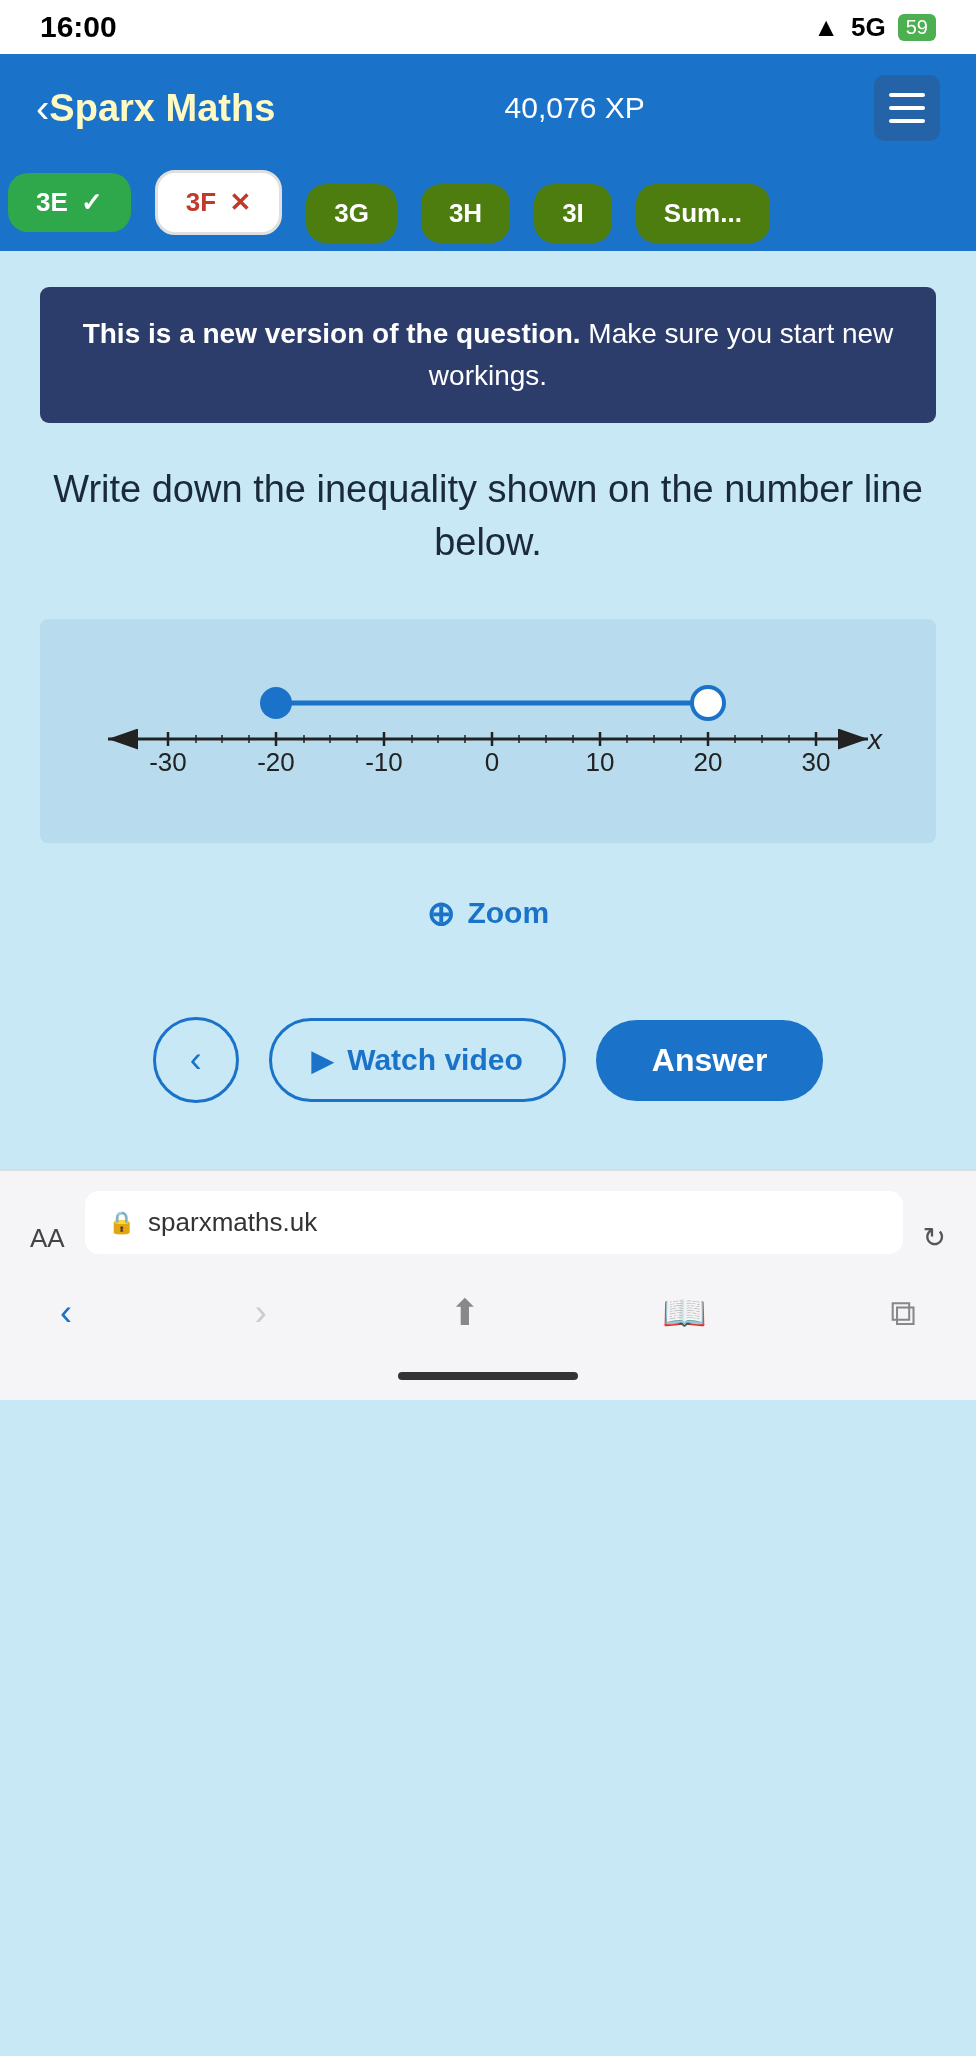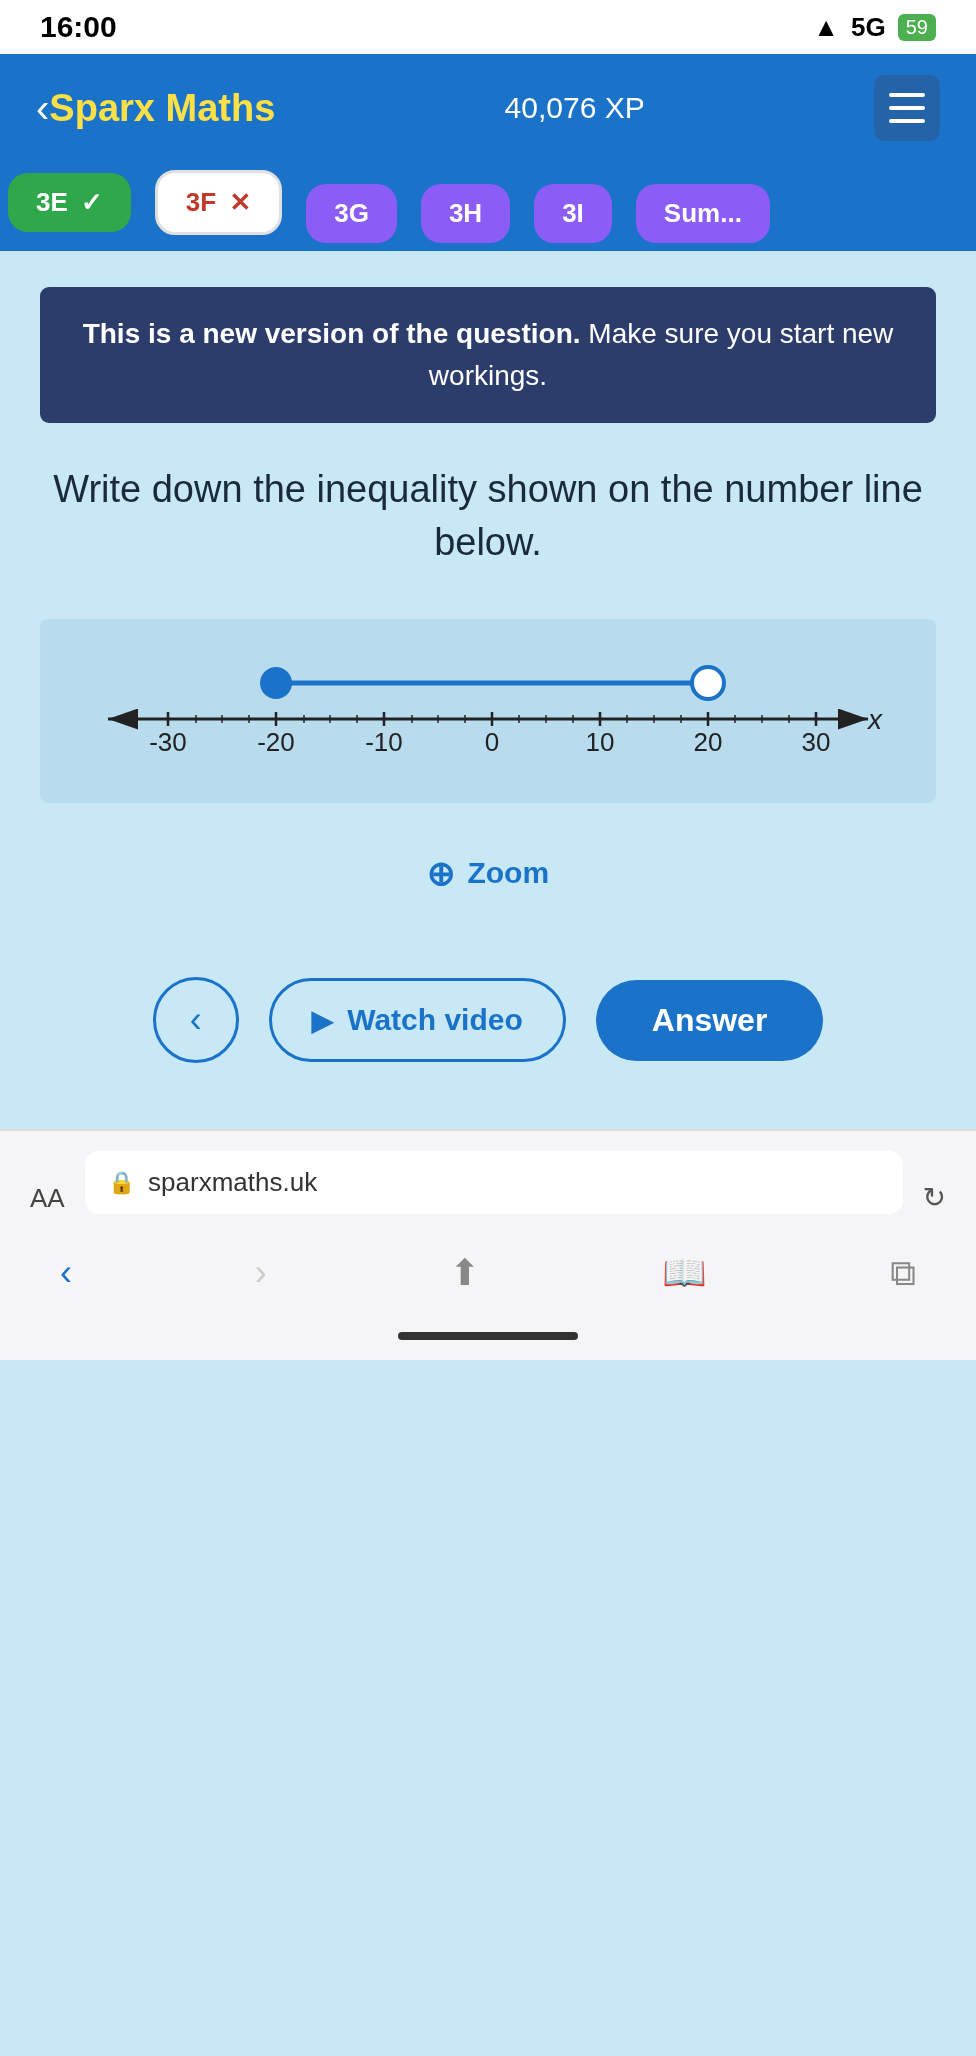--- a/index.html
+++ b/index.html
@@ -43,21 +43,21 @@
       justify-content: space-between;
       padding: 0 36px;
     }
     .header-back {
       color: #fff;
       font-size: 40px;
       font-weight: 300;
       cursor: pointer;
     }
     .header-title {
-      color: #fde047;
+      color: #fef9c3;
       font-size: 38px;
       font-weight: 700;
     }
     .header-xp {
       color: #fff;
       font-size: 30px;
       font-weight: 400;
       flex: 1;
       text-align: center;
     }
@@ -107,21 +107,21 @@
     .tab-active-complete {
       background: #2ea84a;
       color: #fff;
     }
     .tab-active-error {
       background: #fff;
       color: #c0392b;
       border: 3px solid #e0e0e0;
     }
     .tab-inactive {
-      background: #8b5cf6;
+      background: #4d7c0f;
       color: #fff;
       margin-top: 22px;
     }
     .tab-check { margin-left: 6px; }
     .tab-x { color: #c0392b; margin-left: 6px; }
 
     
     .main-content {
       background: #c8e8f5;
       padding: 36px 40px 0 40px;
@@ -194,21 +194,21 @@
       color: #1a2a3a;
       text-align: center;
       line-height: 1.4;
       margin-bottom: 50px;
     }
 
     
     .number-line-container {
       background: #b8dced;
       border-radius: 8px;
-      padding: 20px 28px;
+      padding: 40px 28px;
       margin-bottom: 50px;
     }
     .number-line-svg-wrap {
       width: 100%;
     }
 
     
     .zoom-area {
       display: flex;
       justify-content: center;

